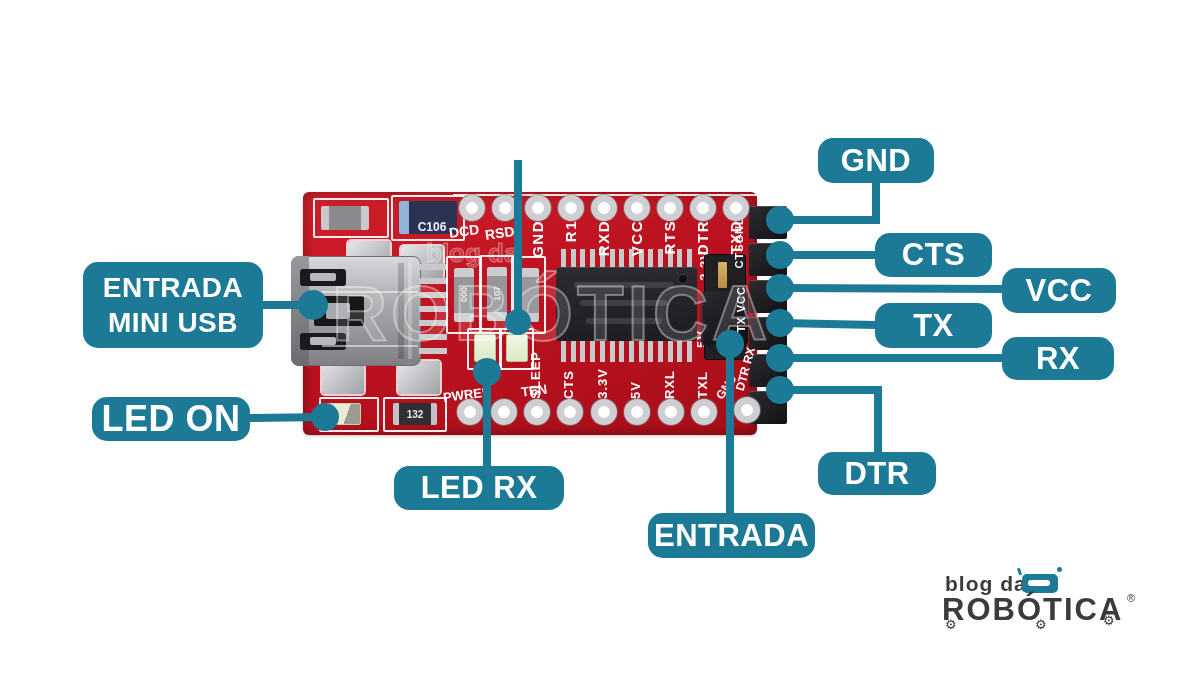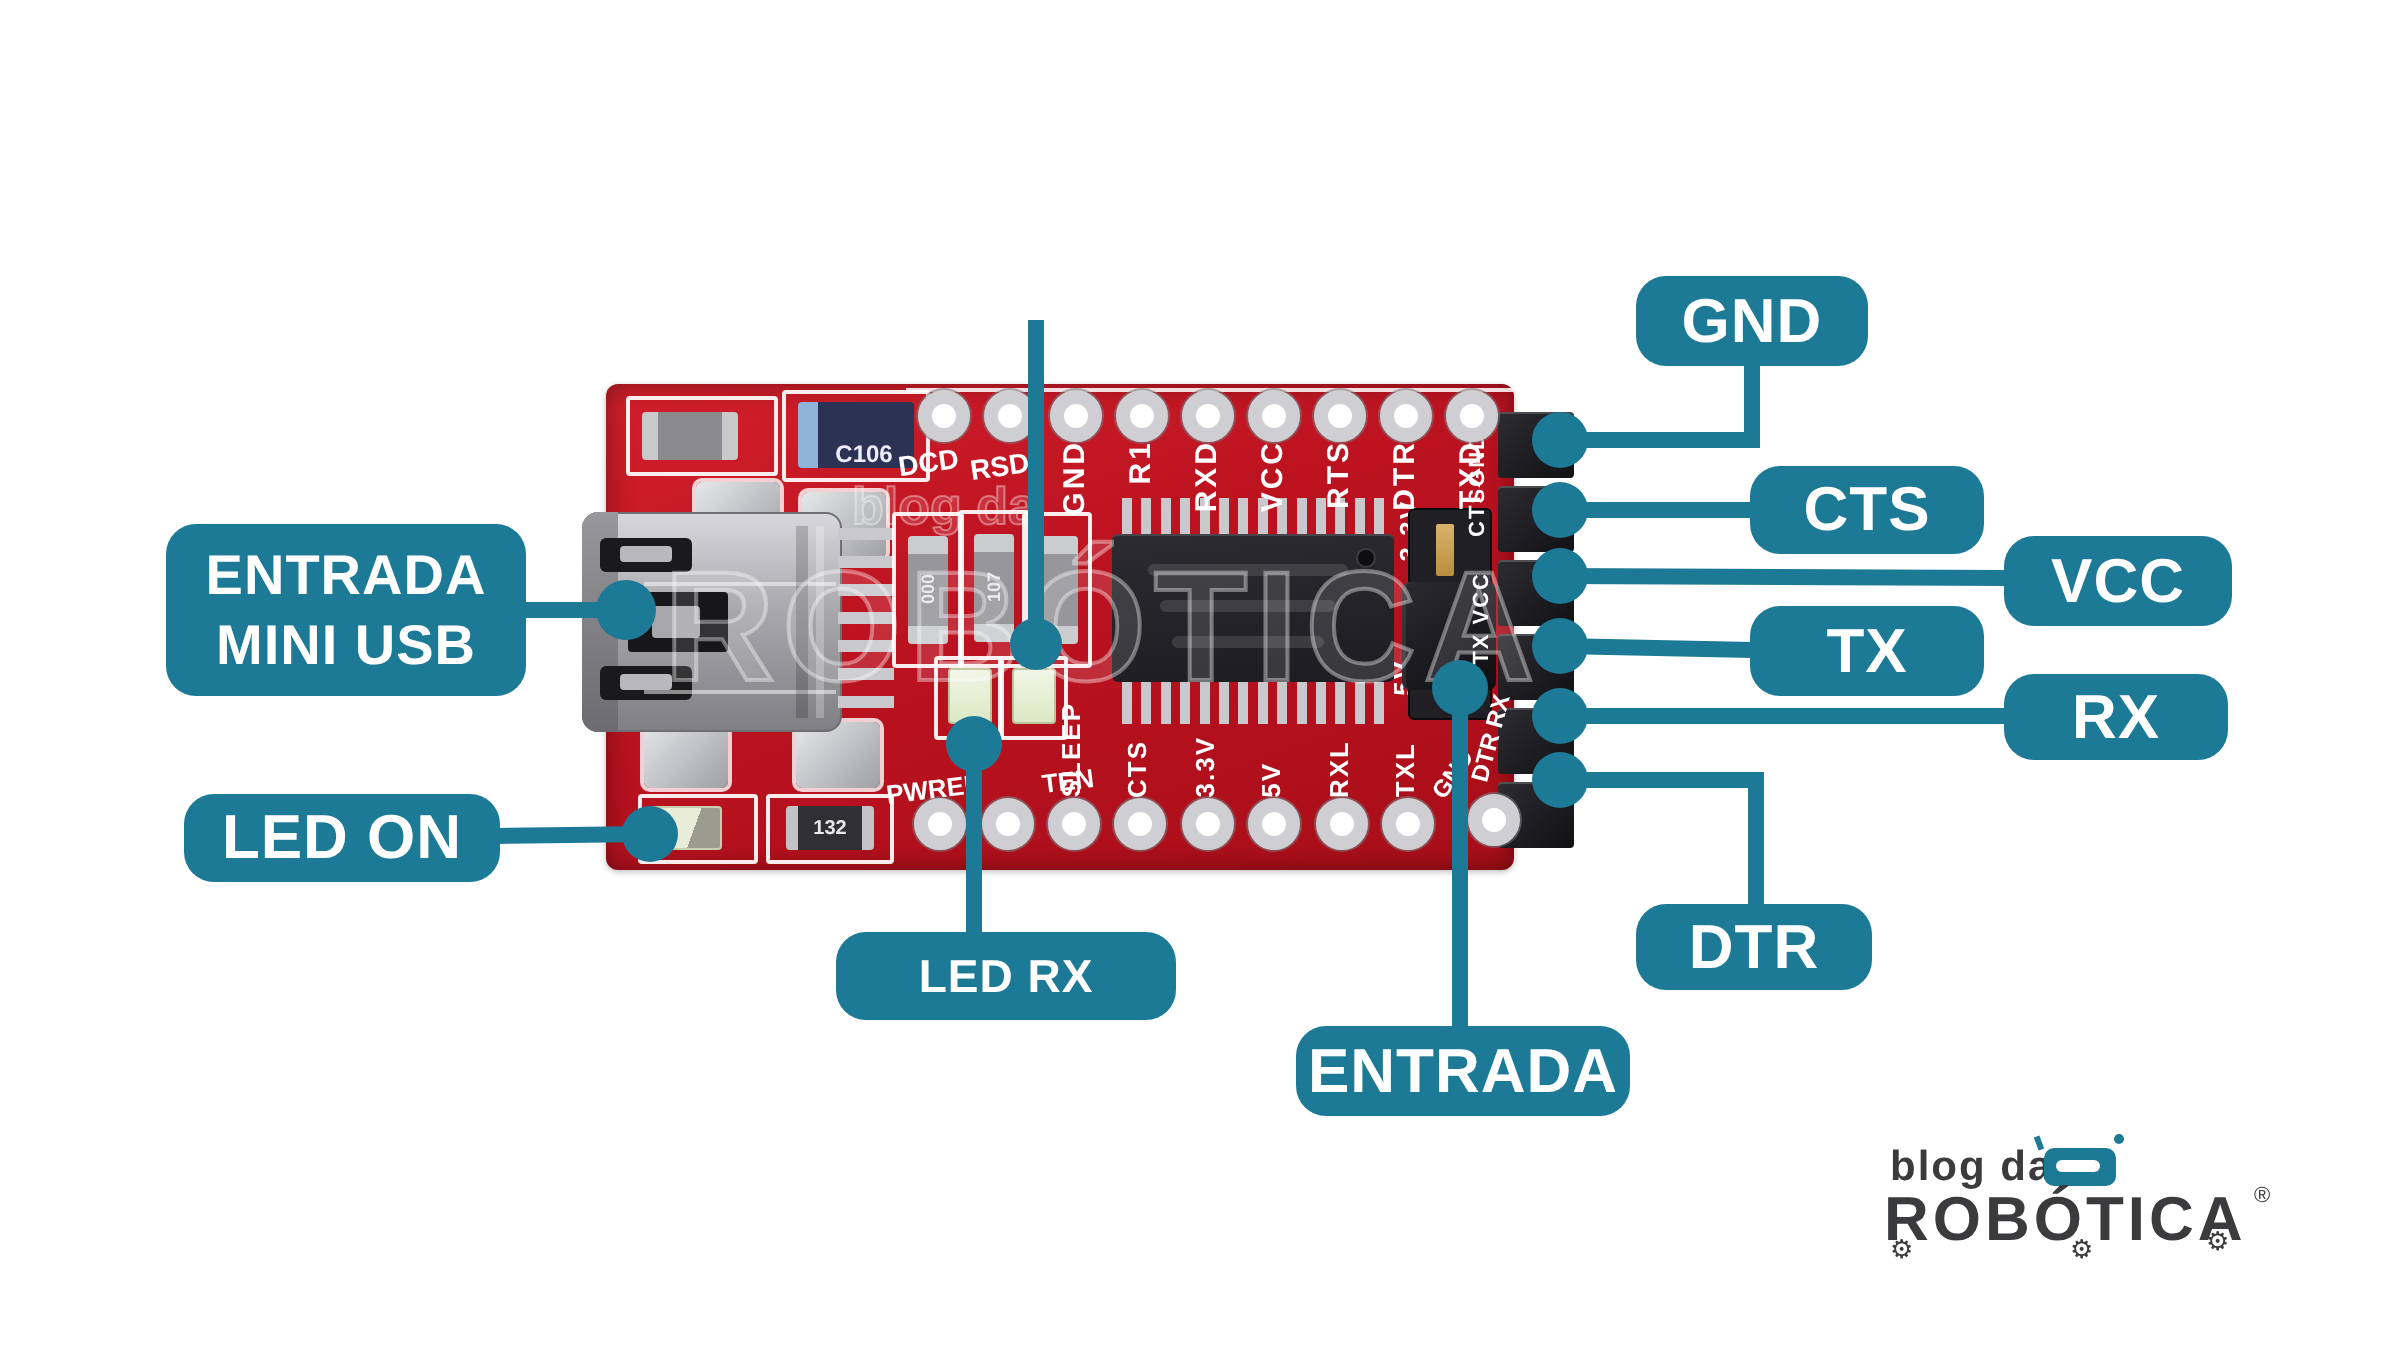--- a/index.html
+++ b/index.html
@@ -235,23 +235,23 @@
 
   <div class="co" style="left:875px;top:303px;width:117px;height:45px;font-size:31px;">TX</div>
 
   <div class="co" style="left:1002px;top:337px;width:112px;height:43px;font-size:31px;">RX</div>
 
   <div class="co" style="left:83px;top:262px;width:180px;height:86px;font-size:28px;line-height:35px;flex-direction:column;">
     <span>ENTRADA</span>
     <span>MINI USB</span>
   </div>
 
-  <div class="co" style="left:92px;top:397px;width:158px;height:44px;font-size:31px;">LED ON</div>
-
-  <div class="co" style="left:418px;top:466px;width:170px;height:44px;font-size:23px;">LED RX</div>
+  <div class="co" style="left:92px;top:397px;width:158px;height:44px;font-size:36px;">LED ON</div>
+
+  <div class="co" style="left:394px;top:466px;width:170px;height:44px;font-size:31px;">LED RX</div>
 
   <div class="co" style="left:818px;top:452px;width:118px;height:43px;font-size:31px;">DTR</div>
 
   <div class="co" style="left:648px;top:513px;width:167px;height:45px;font-size:31px;">ENTRADA</div>
 
   <div class="logo" style="left:935px;top:566px;width:215px;height:75px;">
     <span style="position:absolute;left:10px;top:6px;font-size:21px;font-weight:700;letter-spacing:1px;">blog da</span>
     <div style="position:absolute;left:87px;top:8px;width:36px;height:19px;background:var(--teal,#1d7a96);border-radius:5px;">
       <div style="position:absolute;left:6px;top:6px;width:22px;height:6px;background:#fff;border-radius:3px;"></div>
       <div style="position:absolute;left:-4px;top:-6px;width:3px;height:7px;background:var(--teal,#1d7a96);transform:rotate(-20deg);"></div>

